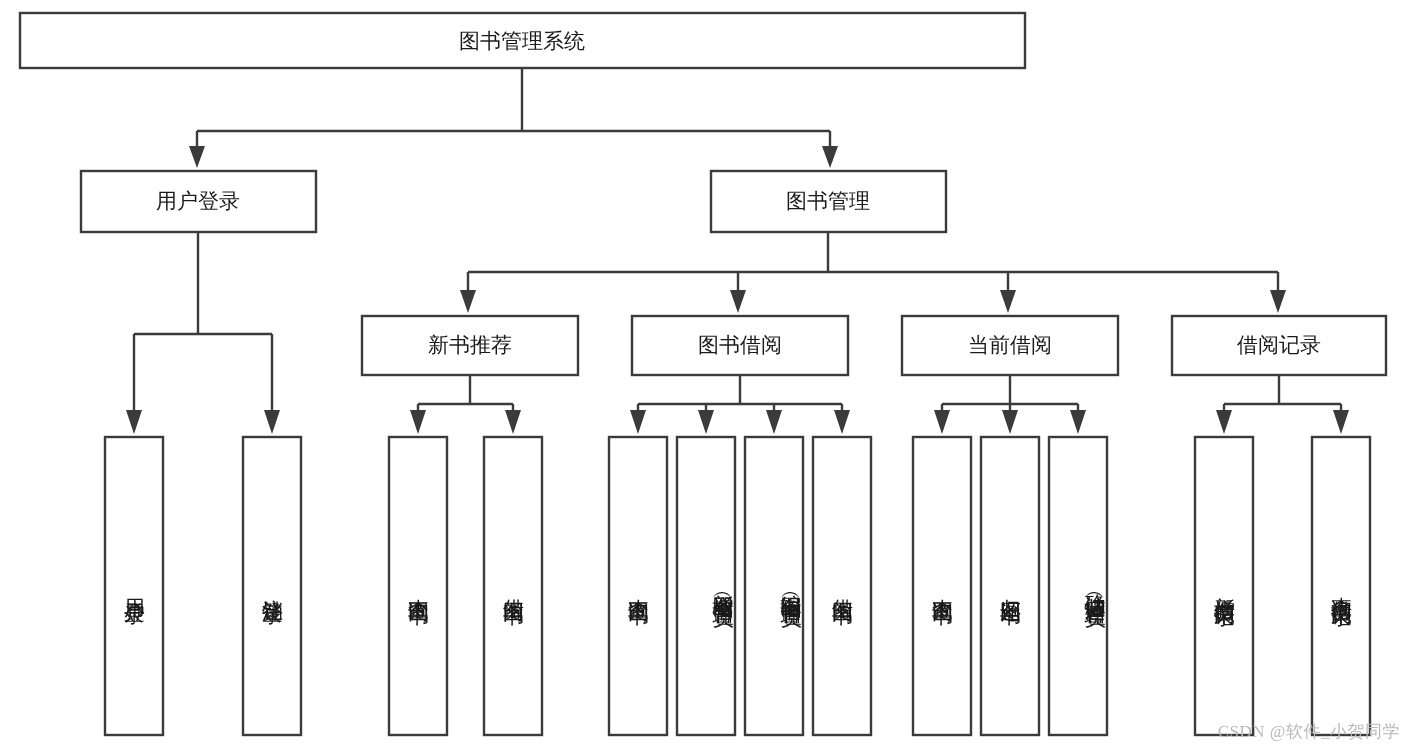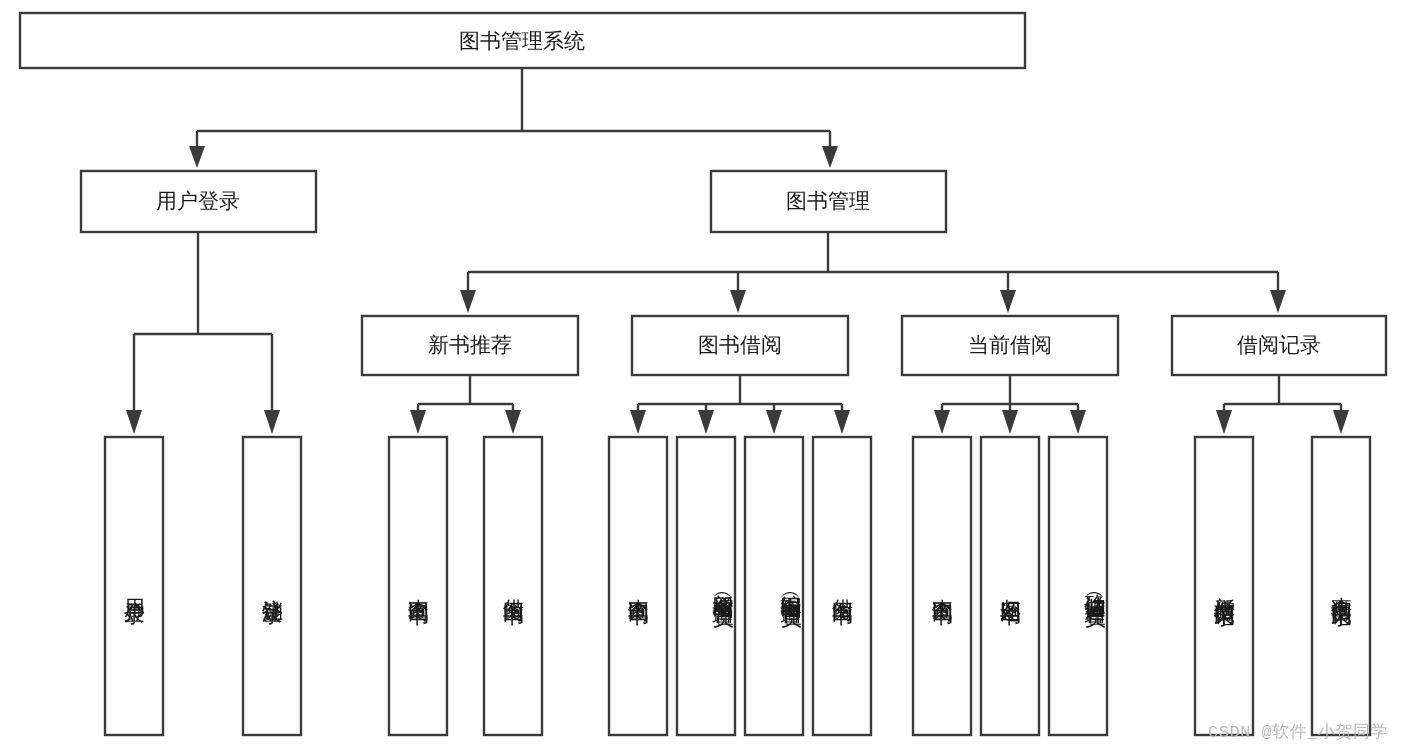--- a/index.html
+++ b/index.html
@@ -59,23 +59,23 @@
     font-family: "Liberation Sans", "DejaVu Sans", sans-serif;
     font-size: 21px;
     line-height: 1.18;
     color: #1a1a1a;
     letter-spacing: 2px;
     white-space: nowrap;
     pointer-events: none;
   }
   .watermark {
     position: absolute;
-    right: 17px;
+    right: 5px;
     bottom: 4px;
-    font-family: Liberation Mono, monospace;
+    font-family: Liberation Serif, serif;
     font-size: 17px;
     color: #b9b9b9;
     letter-spacing: 0.5px;
     user-select: none;
   }
 </style>
 </head>
 <body>
 
 <div id="diagram-root">

